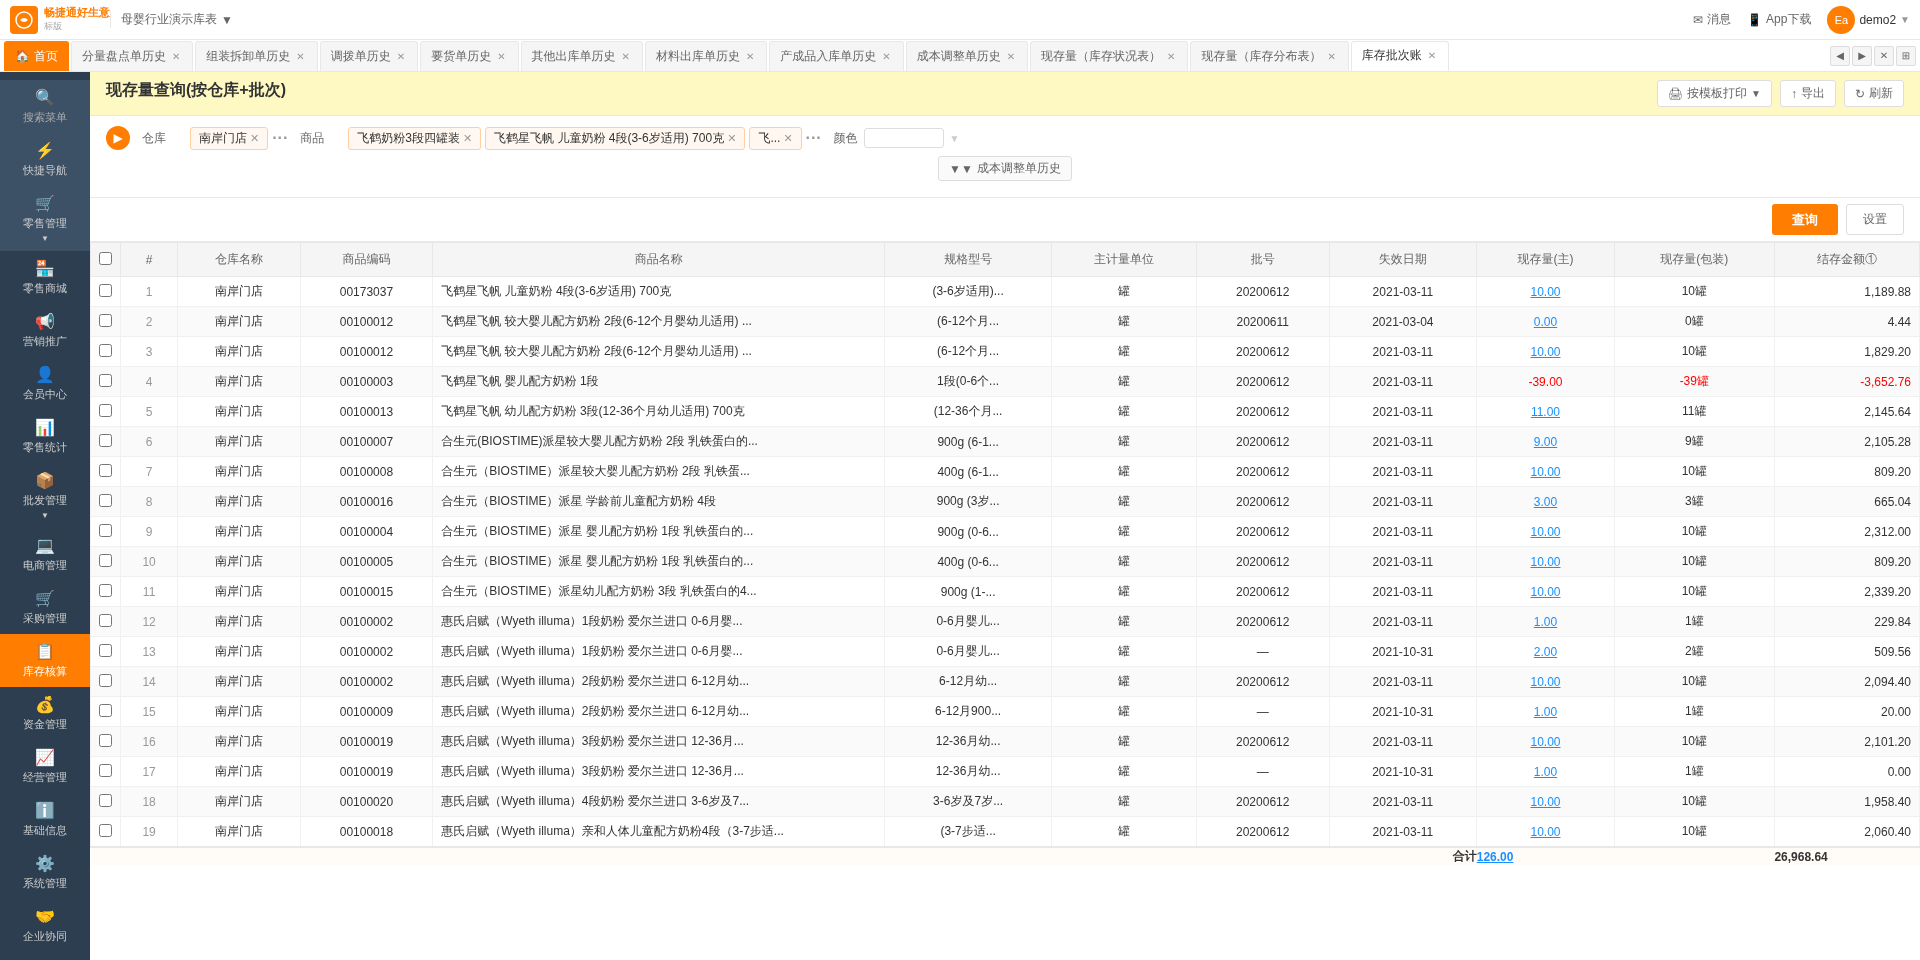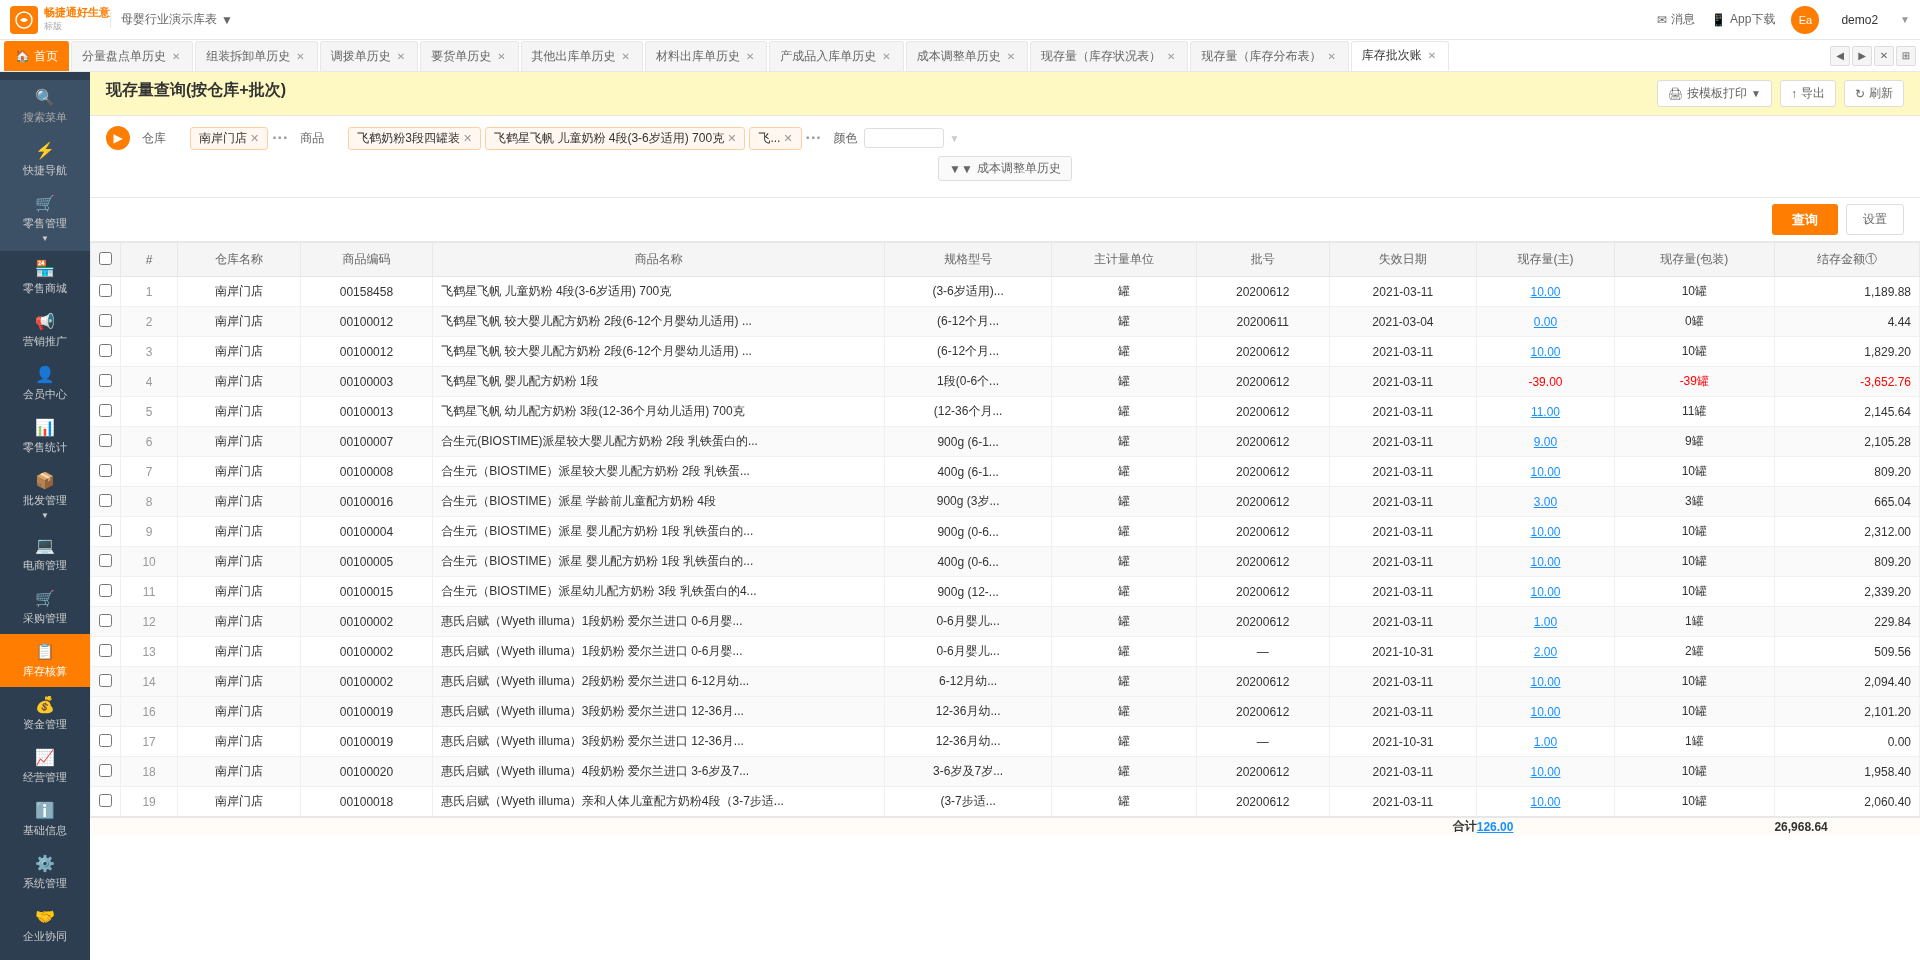--- a/index.html
+++ b/index.html
@@ -107,21 +107,21 @@
   </div>
   <div class="top-right">
     <div class="top-btn">
       <span>✉</span>
       <span>消息</span>
     </div>
     <div class="top-btn">
       <span>📱</span>
       <span>App下载</span>
     </div>
-    <div style="display:flex;align-items:center;gap:22px;cursor:pointer;">
+    <div style="display:flex;align-items:center;gap:4px;cursor:pointer;">
       <div class="user-avatar">Ea</div>
       <span class="user-name">demo2</span>
       <span style="font-size:10px;color:#999;">▼</span>
     </div>
   </div>
 </div>
 
 <div class="tab-bar">
   <div class="tab-item home">
     <span>🏠</span>
@@ -344,21 +344,21 @@
             <th>现存量(主)</th>
             <th>现存量(包装)</th>
             <th>结存金额①</th>
           </tr>
         </thead>
         <tbody id="table-body">
         <tr style="background: rgb(255, 255, 255);">
       <td class="checkbox-col"><input type="checkbox" style=""></td>
       <td class="row-num">1</td>
       <td>南岸门店</td>
-      <td>00158458</td>
+      <td>00173037</td>
       <td class="name-col" title="飞鹤星飞帆 儿童奶粉 4段(3-6岁适用) 700克">飞鹤星飞帆 儿童奶粉 4段(3-6岁适用) 700克</td>
       <td>(3-6岁适用)...</td>
       <td>罐</td>
       <td>20200612</td>
       <td>2021-03-11</td>
       <td class="link-val">10.00</td>
       <td class="">10罐</td>
       <td class="num-col">1,189.88</td>
     </tr>
             <tr style="background: rgb(250, 250, 250);">
@@ -486,21 +486,21 @@
       <td class="link-val">10.00</td>
       <td class="">10罐</td>
       <td class="num-col">809.20</td>
     </tr>
             <tr style="background: rgb(255, 255, 255);">
       <td class="checkbox-col"><input type="checkbox" style=""></td>
       <td class="row-num">11</td>
       <td>南岸门店</td>
       <td>00100015</td>
       <td class="name-col" title="合生元（BIOSTIME）派星幼儿配方奶粉 3段 乳铁蛋白的4...">合生元（BIOSTIME）派星幼儿配方奶粉 3段 乳铁蛋白的4...</td>
-      <td>900g (12-...</td>
+      <td>900g (1-...</td>
       <td>罐</td>
       <td>20200612</td>
       <td>2021-03-11</td>
       <td class="link-val">10.00</td>
       <td class="">10罐</td>
       <td class="num-col">2,339.20</td>
     </tr>
             <tr style="background: rgb(250, 250, 250);">
       <td class="checkbox-col"><input type="checkbox" style=""></td>
       <td class="row-num">12</td>
@@ -535,20 +535,34 @@
       <td>南岸门店</td>
       <td>00100002</td>
       <td class="name-col" title="惠氏启赋（Wyeth illuma）2段奶粉 爱尔兰进口 6-12月幼...">惠氏启赋（Wyeth illuma）2段奶粉 爱尔兰进口 6-12月幼...</td>
       <td>6-12月幼...</td>
       <td>罐</td>
       <td>20200612</td>
       <td>2021-03-11</td>
       <td class="link-val">10.00</td>
       <td class="">10罐</td>
       <td class="num-col">2,094.40</td>
+    </tr>
+            <tr style="background: rgb(255, 255, 255);">
+      <td class="checkbox-col"><input type="checkbox" style=""></td>
+      <td class="row-num">15</td>
+      <td>南岸门店</td>
+      <td>00100009</td>
+      <td class="name-col" title="惠氏启赋（Wyeth illuma）2段奶粉 爱尔兰进口 6-12月幼...">惠氏启赋（Wyeth illuma）2段奶粉 爱尔兰进口 6-12月幼...</td>
+      <td>6-12月900...</td>
+      <td>罐</td>
+      <td>—</td>
+      <td>2021-10-31</td>
+      <td class="link-val">1.00</td>
+      <td class="">1罐</td>
+      <td class="num-col">20.00</td>
     </tr>
             <tr style="background: rgb(250, 250, 250);">
       <td class="checkbox-col"><input type="checkbox" style=""></td>
       <td class="row-num">16</td>
       <td>南岸门店</td>
       <td>00100019</td>
       <td class="name-col" title="惠氏启赋（Wyeth illuma）3段奶粉 爱尔兰进口 12-36月...">惠氏启赋（Wyeth illuma）3段奶粉 爱尔兰进口 12-36月...</td>
       <td>12-36月幼...</td>
       <td>罐</td>
       <td>20200612</td>

